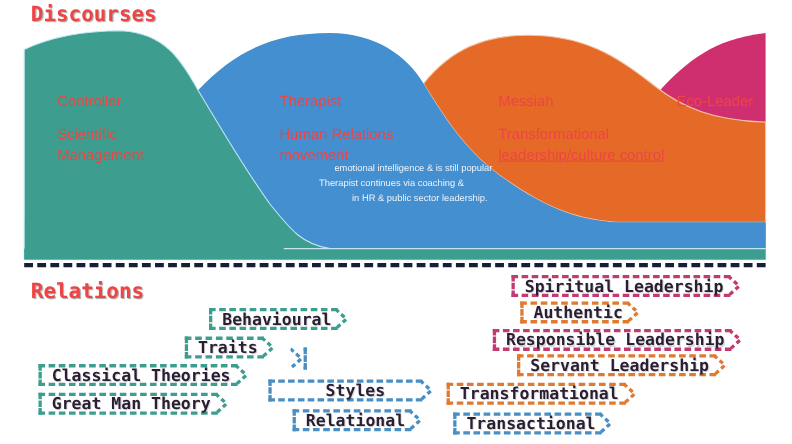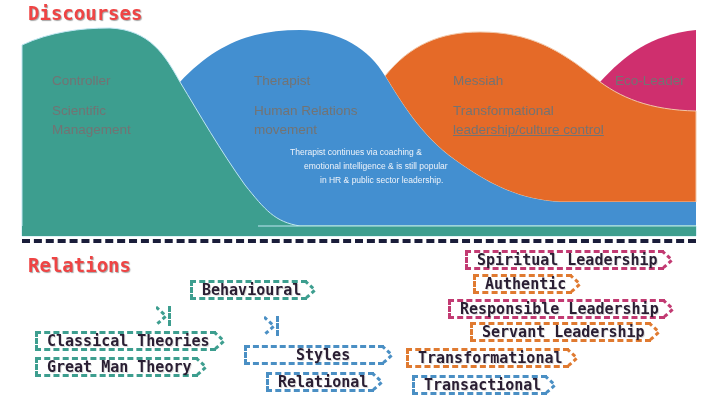--- a/index.html
+++ b/index.html
@@ -1,21 +1,21 @@
 <!DOCTYPE html>
 <html><head>
 <meta charset="utf-8">
 <style>
   html, body { margin:0; padding:0; background:#ffffff; }
   body { width:720px; height:404px; position:relative; overflow:hidden; font-family:"Liberation Sans", sans-serif; }
   .section-title { position:absolute; font-family:"DejaVu Sans Mono", monospace; font-weight:bold; font-size:19px; color:#ef4444; text-shadow:1px 1px 1px rgba(0,0,0,0.35); }
   #discourses-title { left:28px; top:2px; }
   #theories-title { left:28px; top:254px; }
   svg.waves { position:absolute; left:0; top:0; }
-  .wlabel { position:absolute; color:#737373; font-family:"Liberation Sans", sans-serif; font-size:13.5px; line-height:19px; }
+  .wlabel { position:absolute; color:#ef4444; font-family:"Liberation Sans", sans-serif; font-size:13.5px; line-height:19px;margin-top:11px; }
   .note { position:absolute; color:#eef3fa; font-size:8.5px; line-height:14px; text-align:center; }
   .divider { position:absolute; left:22px; top:239px; width:674px; height:0; border-top:4px dashed #1a1d3a; }
   .tag { position:absolute; height:20px; font-family:"DejaVu Sans Mono", monospace; font-weight:bold; font-size:15px; color:#2a1e33; line-height:20px; white-space:nowrap; text-shadow:1px 1px 0 rgba(0,0,0,0.15); }
   .tag .box { position:absolute; left:0; top:0; bottom:0; right:10px; border:3px dashed var(--c); border-right:none; }
   .tag .arrow { position:absolute; right:0; top:0; width:12px; height:20px; }
   .tag .txt { position:relative; padding-left:12px; padding-right:16px; }
 </style>
 </head>
 <body>
 
@@ -37,22 +37,22 @@
 </svg>
 
 <div class="wlabel" style="left:52px;top:71px;">Controller</div>
 <div class="wlabel" style="left:52px;top:101px;">Scientific</div>
 <div class="wlabel" style="left:52px;top:120px;">Management</div>
 
 <div class="wlabel" style="left:254px;top:71px;">Therapist</div>
 <div class="wlabel" style="left:254px;top:101px;">Human Relations</div>
 <div class="wlabel" style="left:254px;top:120px;">movement</div>
 <div class="note" style="left:275px;top:145px;width:200px;">
+  <div style="text-align:left;padding-left:29px;">emotional intelligence &amp; is still popular</div>
   <div style="text-align:left;padding-left:15px;">Therapist continues via coaching &amp;</div>
-  <div style="text-align:left;padding-left:29px;">emotional intelligence &amp; is still popular</div>
   <div style="text-align:left;padding-left:45px;">in HR &amp; public sector leadership.</div>
 </div>
 
 <div class="wlabel" style="left:453px;top:71px;">Messiah</div>
 <div class="wlabel" style="left:453px;top:101px;">Transformational</div>
 <div class="wlabel" style="left:453px;top:120px;text-decoration:underline;">leadership/culture control</div>
 
 <div class="wlabel" style="left:615px;top:71px;">Eco-Leader</div>
 
 <div class="divider"></div>
@@ -92,20 +92,21 @@
   <svg class="arrow" viewBox="0 0 12 20">
       <polyline points="0,1 10,10 0,19" fill="none" stroke="#3d9e8f" stroke-width="3" stroke-dasharray="4 3"></polyline>
     </svg>
   <span class="txt">Behavioural</span>
 </div>
 <div class="tag" style="left:168px;top:306px;--c:#3d9e8f;">
   <div class="box"></div>
   <svg class="arrow" viewBox="0 0 12 20">
       <polyline points="0,1 10,10 0,19" fill="none" stroke="#3d9e8f" stroke-width="3" stroke-dasharray="4 3"></polyline>
     </svg>
+  <span class="txt">Traits</span>
 </div>
 <div class="tag" style="left:276px;top:316px;--c:#4a8fc4;">
   <div class="box"></div>
   <svg class="arrow" viewBox="0 0 12 20">
       <polyline points="0,1 10,10 0,19" fill="none" stroke="#4a8fc4" stroke-width="3" stroke-dasharray="4 3"></polyline>
     </svg>
 </div>
 <div class="tag" style="left:35px;top:331px;--c:#3d9e8f;">
   <div class="box"></div>
   <svg class="arrow" viewBox="0 0 12 20">

